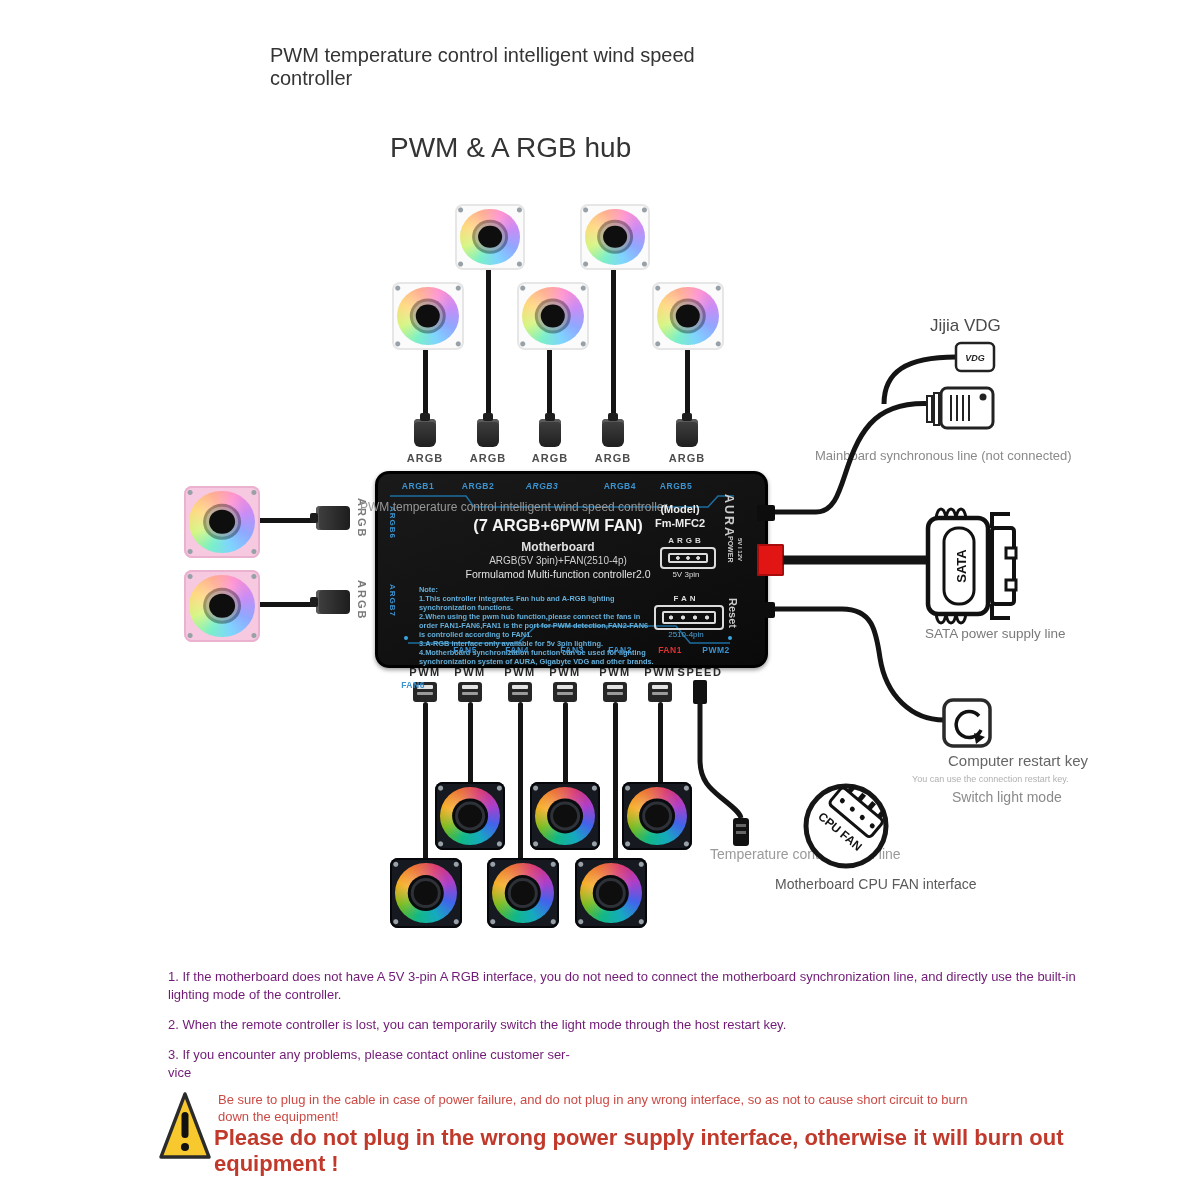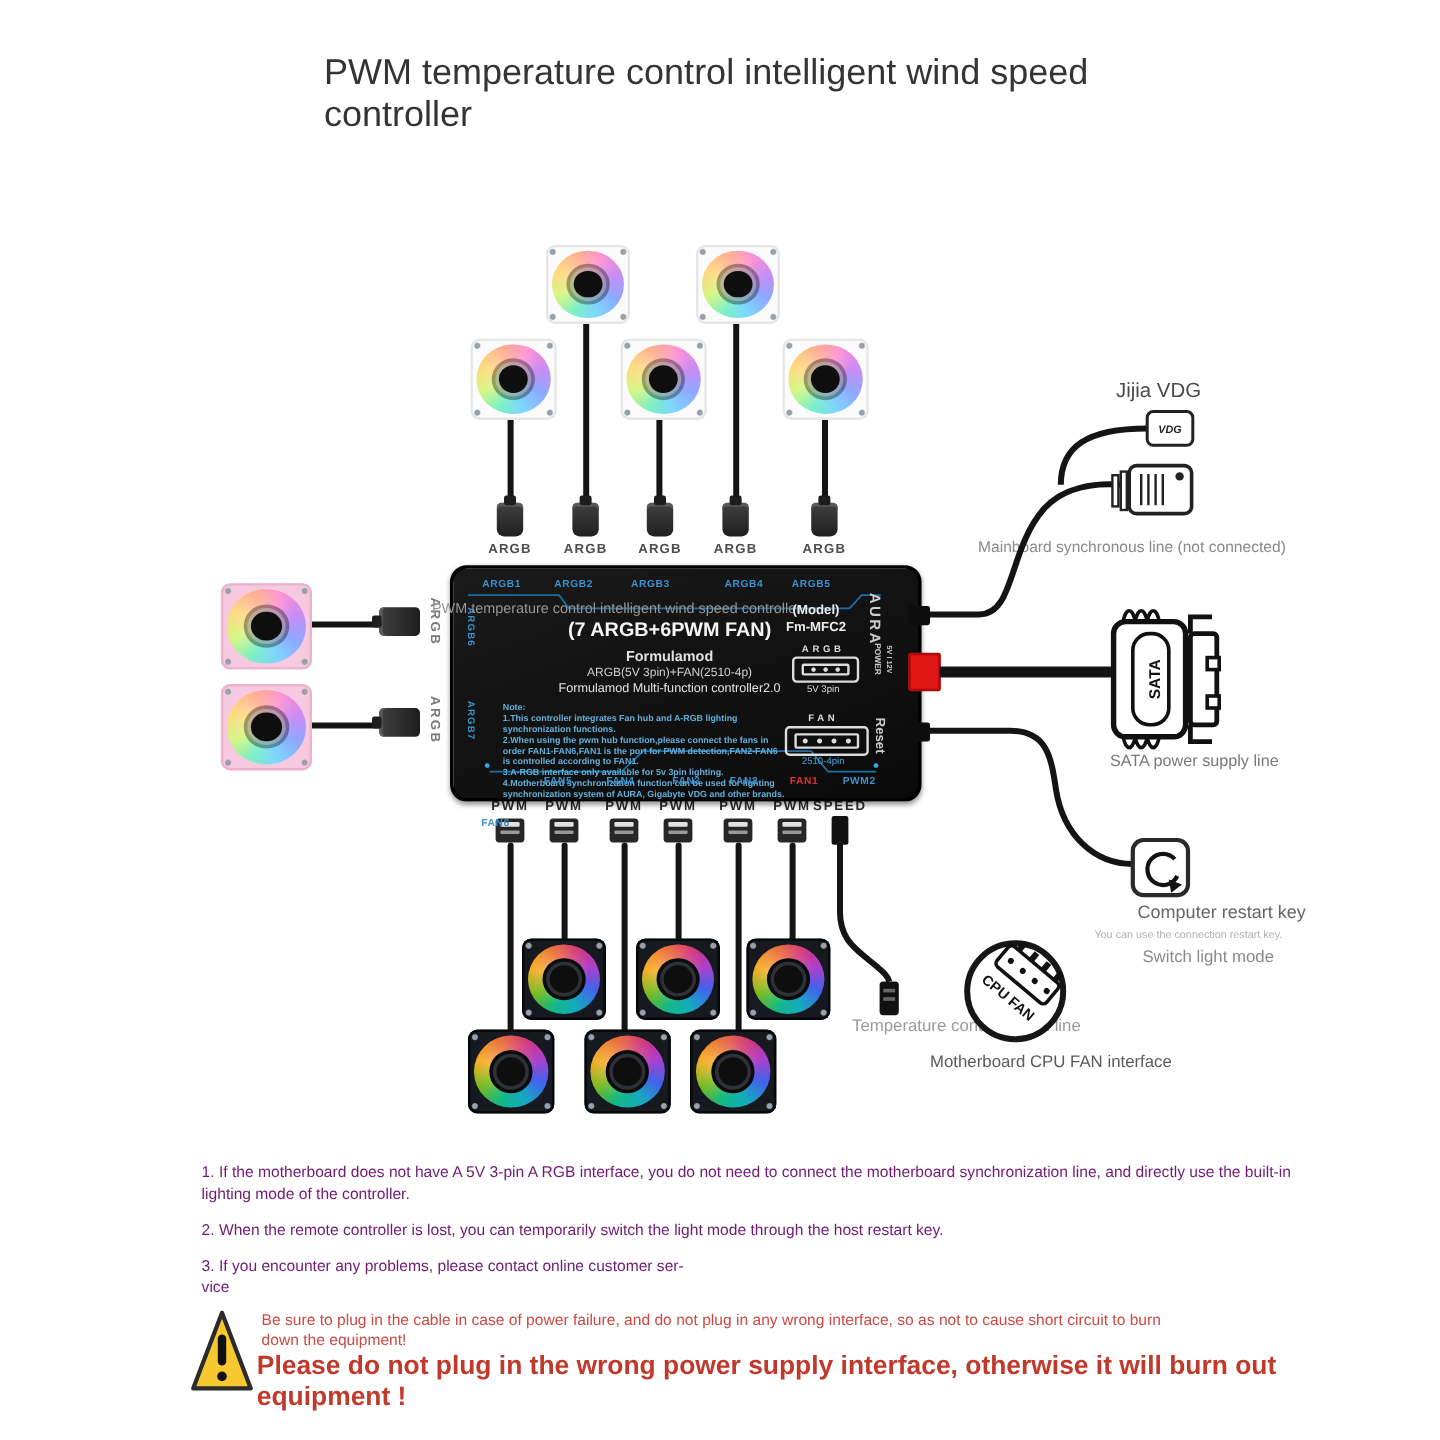--- a/index.html
+++ b/index.html
@@ -1,20 +1,20 @@
 <!DOCTYPE html>
 <html><head>
 <meta charset="utf-8">
 <style>
   html,body { margin:0; padding:0; background:#fff; }
   .stage { position:relative; width:1200px; height:1200px; background:#fff;
            font-family:"Liberation Sans", sans-serif; overflow:hidden; }
   .pre { white-space:pre-line; }
 
-  .h1 { position:absolute; left:270px; top:44px; font-size:30px; color:#343434; line-height:1.15; }
+  .h1 { position:absolute; left:270px; top:44px; font-size:20px; color:#343434; line-height:1.15; }
   .h2 { position:absolute; left:390px; top:132px; font-size:28px; color:#343434; }
 
   
   .fan { position:absolute; border-radius:8px; }
   .fan::before { content:""; position:absolute; inset:0; border-radius:8px;
     background-image:
       radial-gradient(circle at 8% 9%, #98a0a8 2px, transparent 3px),
       radial-gradient(circle at 92% 9%, #98a0a8 2px, transparent 3px),
       radial-gradient(circle at 8% 91%, #98a0a8 2px, transparent 3px),
       radial-gradient(circle at 92% 91%, #98a0a8 2px, transparent 3px); }
@@ -91,20 +91,21 @@
 
   svg text { font-family:"Liberation Sans", sans-serif; }
 </style>
 </head>
 <body>
 
 <div class="stage">
 
   <div class="h1 pre">PWM temperature control intelligent wind speed
 controller</div>
+  <div class="h2">PWM &amp; A RGB hub</div>
 
   <div class="cable-v" style="left:486px; top:268px; height:154px;"></div>
   <div class="cable-v" style="left:611px; top:268px; height:154px;"></div>
   <div class="cable-v" style="left:423px; top:348px; height:74px;"></div>
   <div class="cable-v" style="left:547px; top:348px; height:74px;"></div>
   <div class="cable-v" style="left:685px; top:348px; height:74px;"></div>
 
   <div class="fan fan-white" style="left:455px; top:204px; width:70px; height:66px;">
       <div class="blades"></div>
       <div class="hub"></div>
@@ -201,29 +202,29 @@
 
   <div class="box">
     <svg width="387" height="191" style="position:absolute; left:0; top:0;">
       <polyline points="12,22 88,22 96,33 330,33 340,22 356,22" fill="none" stroke="#1c6ea0" stroke-width="1.5"></polyline>
       <polyline points="30,169 140,169 158,152 298,152 312,169 352,169" fill="none" stroke="#1c6ea0" stroke-width="1.5"></polyline>
       <circle cx="352" cy="164" r="2" fill="#39a7e0"></circle>
       <circle cx="28" cy="164" r="2" fill="#39a7e0"></circle>
     </svg>
     <span class="box-port-label" style="left:12px; top:7px;">ARGB1</span>
     <span class="box-port-label" style="left:72px; top:7px;">ARGB2</span>
-    <span class="box-port-label" style="left:136px; top:7px;">ARGB3</span>
+    <span class="box-port-label" style="left:136px; top:7px;font-style:italic;">ARGB3</span>
     <span class="box-port-label" style="left:202px; top:7px;text-align:right;">ARGB4</span>
     <span class="box-port-label" style="left:270px; top:7px;">ARGB5</span>
     <span class="box-vlabel" style="left:10px; top:32px;">ARGB6</span>
     <span class="box-vlabel" style="left:10px; top:110px;">ARGB7</span>
 
     <div class="box-title">PWM temperature control intelligent wind speed controller</div>
     <div class="box-sub">(7 ARGB+6PWM FAN)</div>
-    <div class="box-mode">Formulamod</div>
+    <div class="box-mode">Motherboard</div>
     <div class="box-spec">ARGB(5V 3pin)+FAN(2510-4p)</div>
     <div class="box-prod">Formulamod Multi-function controller2.0</div>
     <div class="box-note pre">Note:
 1.This controller integrates Fan hub and A-RGB lighting
 synchronization functions.
 2.When using the pwm hub function,please connect the fans in
 order FAN1-FAN6,FAN1 is the port for PWM detection,FAN2-FAN6
 is controlled according to FAN1.
 3.A-RGB interface only available for 5v 3pin lighting.
 4.Motherboard synchronization function can be used for lighting

